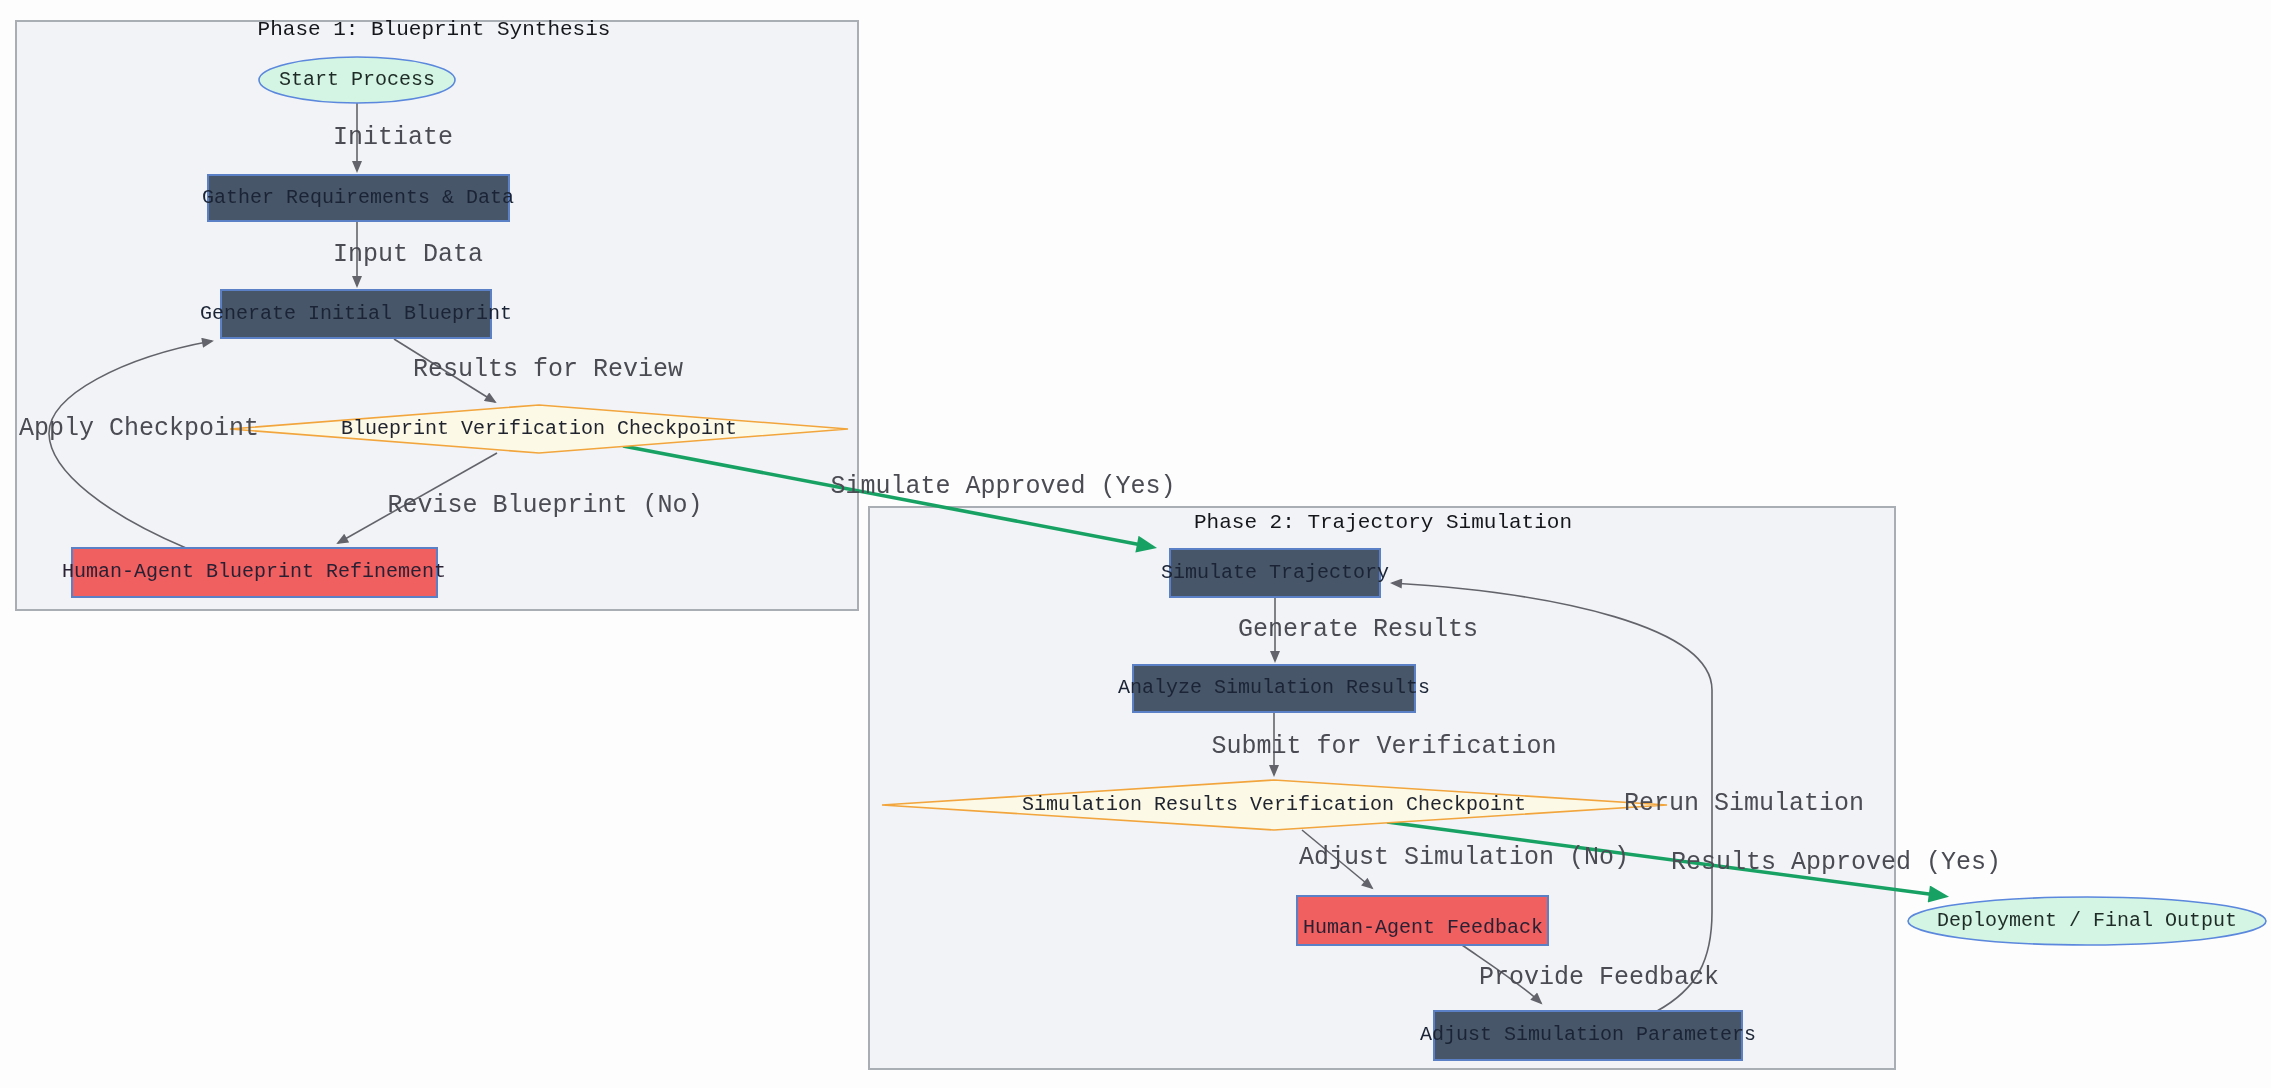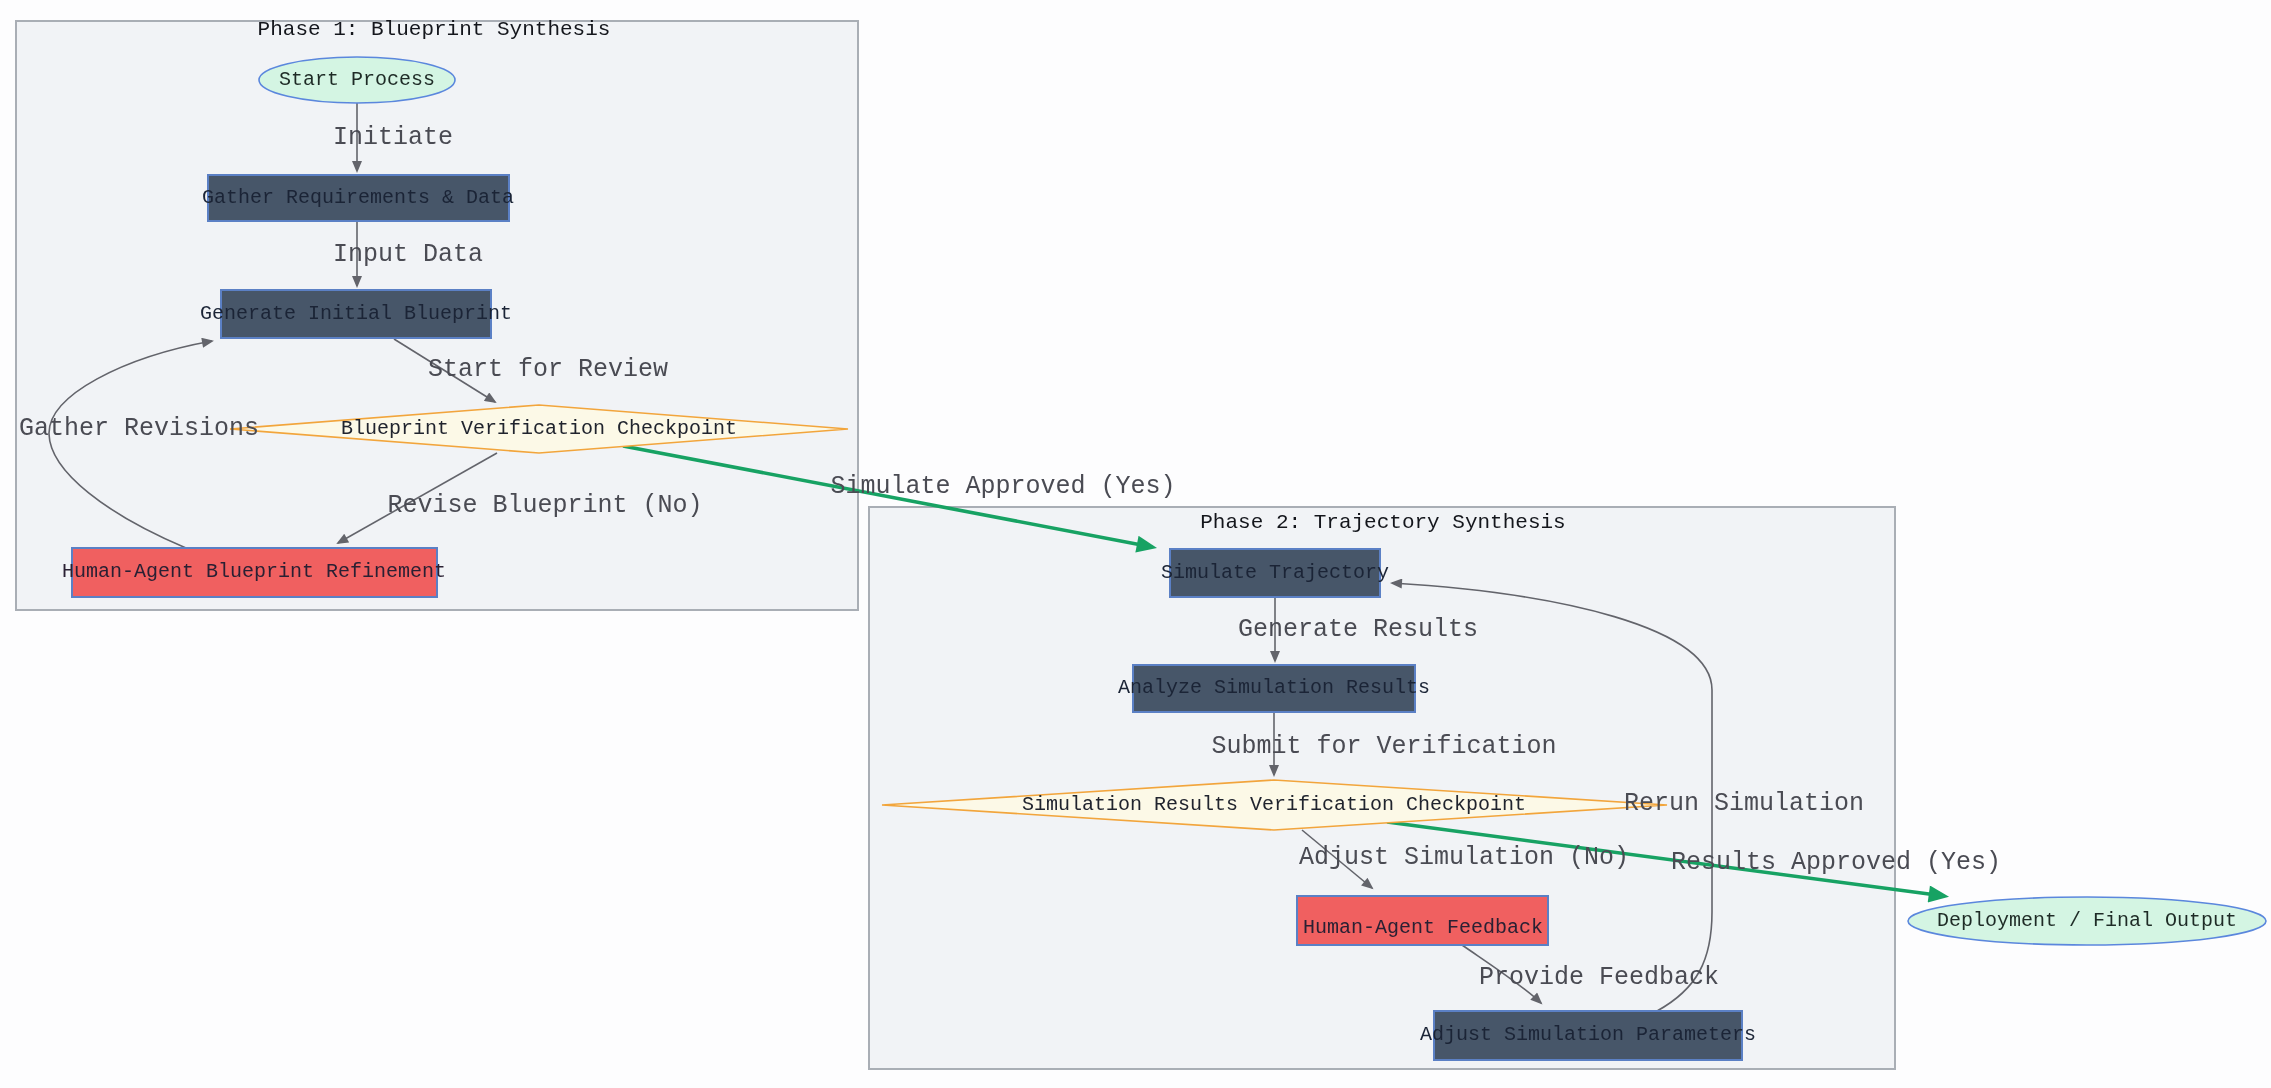--- a/index.html
+++ b/index.html
@@ -71,38 +71,38 @@
     <rect class="human" x="72" y="548" width="365" height="49"></rect>
     <rect class="process" x="1170" y="549" width="210" height="48"></rect>
     <rect class="process" x="1133" y="665" width="282" height="47"></rect>
     <polygon class="decision" points="882,805 1274,780 1667,805 1274,830"></polygon>
     <rect class="human" x="1297" y="896" width="251" height="49"></rect>
     <rect class="process" x="1434" y="1011" width="308" height="49"></rect>
     <ellipse class="terminal" cx="2087" cy="921" rx="179" ry="24"></ellipse>
   </svg>
 
   <div class="lbl cluster-title" style="left:434px;top:30px">Phase 1: Blueprint Synthesis</div>
-  <div class="lbl cluster-title" style="left:1383px;top:523px">Phase 2: Trajectory Synthesis</div>
+  <div class="lbl cluster-title" style="left:1383px;top:523px">Phase 2: Trajectory Simulation</div>
 
   <div class="lbl node-lbl t-terminal" style="left:357px;top:80px">Start Process</div>
   <div class="lbl node-lbl t-process" style="left:358px;top:198px">Gather Requirements &amp; Data</div>
   <div class="lbl node-lbl t-process" style="left:356px;top:314px">Generate Initial Blueprint</div>
   <div class="lbl node-lbl t-decision" style="left:539px;top:429px">Blueprint Verification Checkpoint</div>
   <div class="lbl node-lbl t-human" style="left:254px;top:572px">Human-Agent Blueprint Refinement</div>
   <div class="lbl node-lbl t-process" style="left:1275px;top:573px">Simulate Trajectory</div>
   <div class="lbl node-lbl t-process" style="left:1274px;top:688px">Analyze Simulation Results</div>
   <div class="lbl node-lbl t-decision" style="left:1274px;top:805px">Simulation Results Verification Checkpoint</div>
   <div class="lbl node-lbl t-human" style="left:1423px;top:928px">Human-Agent Feedback</div>
   <div class="lbl node-lbl t-process" style="left:1588px;top:1035px">Adjust Simulation Parameters</div>
   <div class="lbl node-lbl t-terminal" style="left:2087px;top:921px">Deployment / Final Output</div>
 
   <div class="lbl edge-lbl" style="left:393px;top:138px">Initiate</div>
   <div class="lbl edge-lbl" style="left:408px;top:255px">Input Data</div>
-  <div class="lbl edge-lbl" style="left:548px;top:370px">Start for Review</div>
-  <div class="lbl edge-lbl" style="left:139px;top:429px">Gather Revisions</div>
+  <div class="lbl edge-lbl" style="left:548px;top:370px">Results for Review</div>
+  <div class="lbl edge-lbl" style="left:139px;top:429px">Apply Checkpoint</div>
   <div class="lbl edge-lbl" style="left:545px;top:506px">Revise Blueprint (No)</div>
   <div class="lbl edge-lbl" style="left:1003px;top:487px">Simulate Approved (Yes)</div>
   <div class="lbl edge-lbl" style="left:1358px;top:630px">Generate Results</div>
   <div class="lbl edge-lbl" style="left:1384px;top:747px">Submit for Verification</div>
   <div class="lbl edge-lbl" style="left:1464px;top:858px">Adjust Simulation (No)</div>
   <div class="lbl edge-lbl" style="left:1836px;top:863px">Results Approved (Yes)</div>
   <div class="lbl edge-lbl" style="left:1744px;top:804px">Rerun Simulation</div>
   <div class="lbl edge-lbl" style="left:1599px;top:978px">Provide Feedback</div>
 
 </div>

